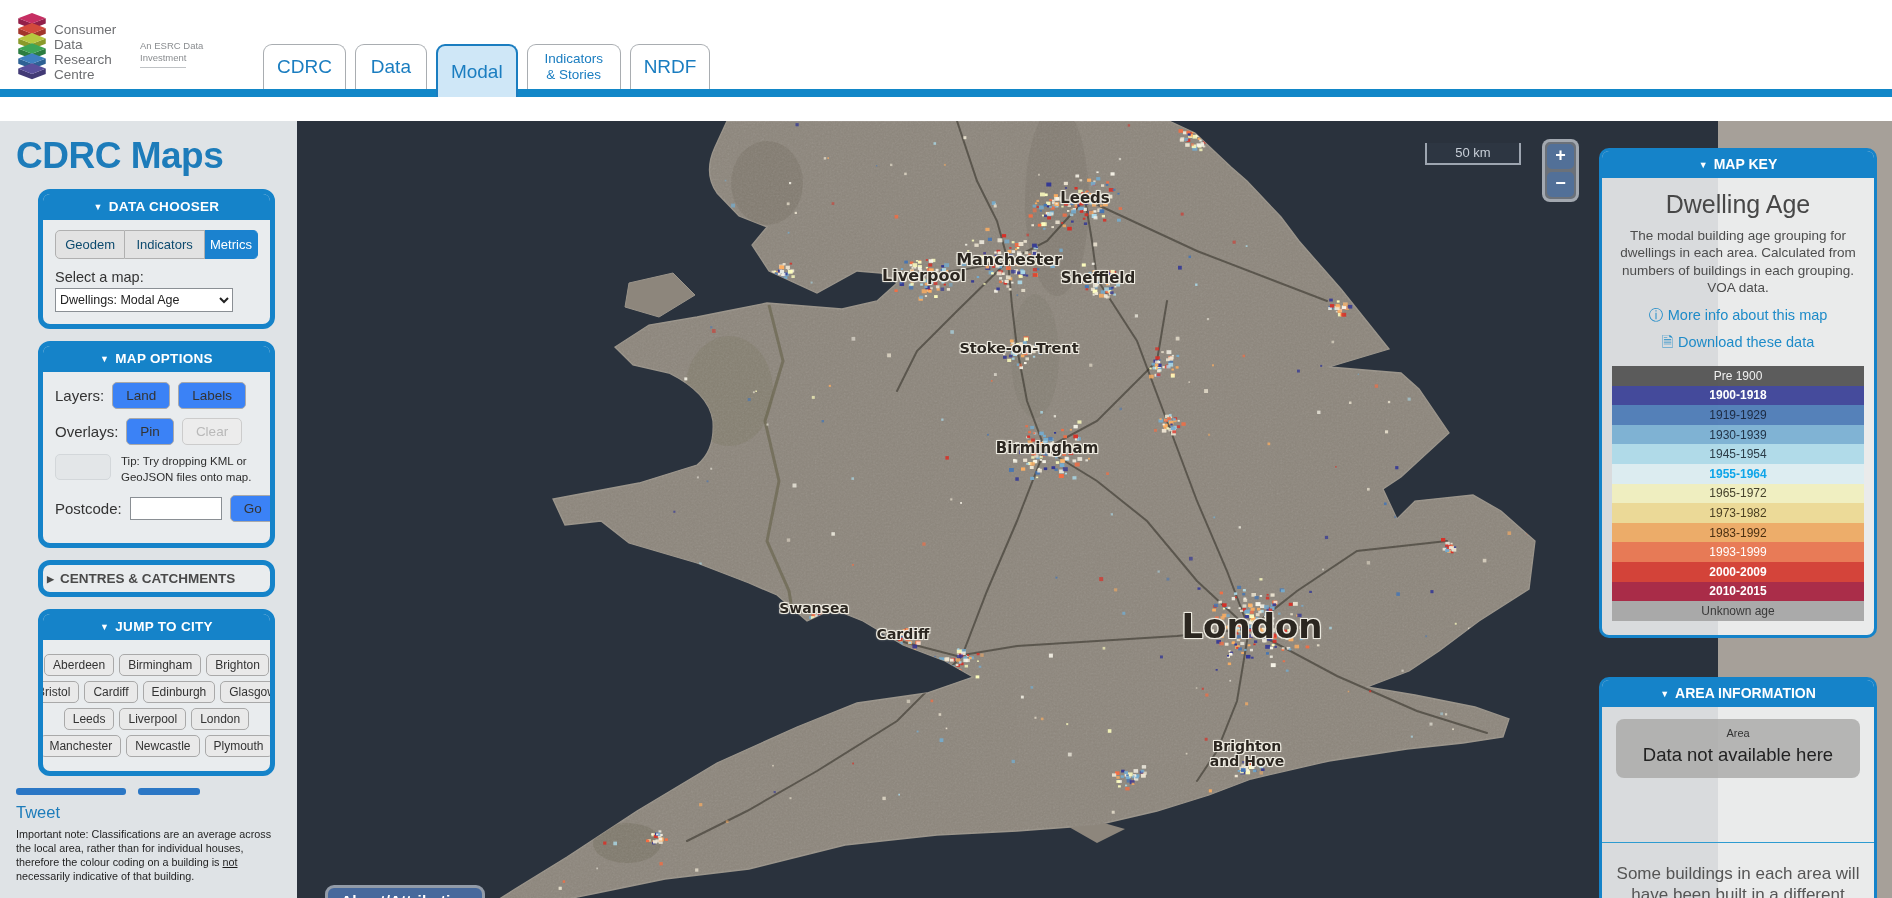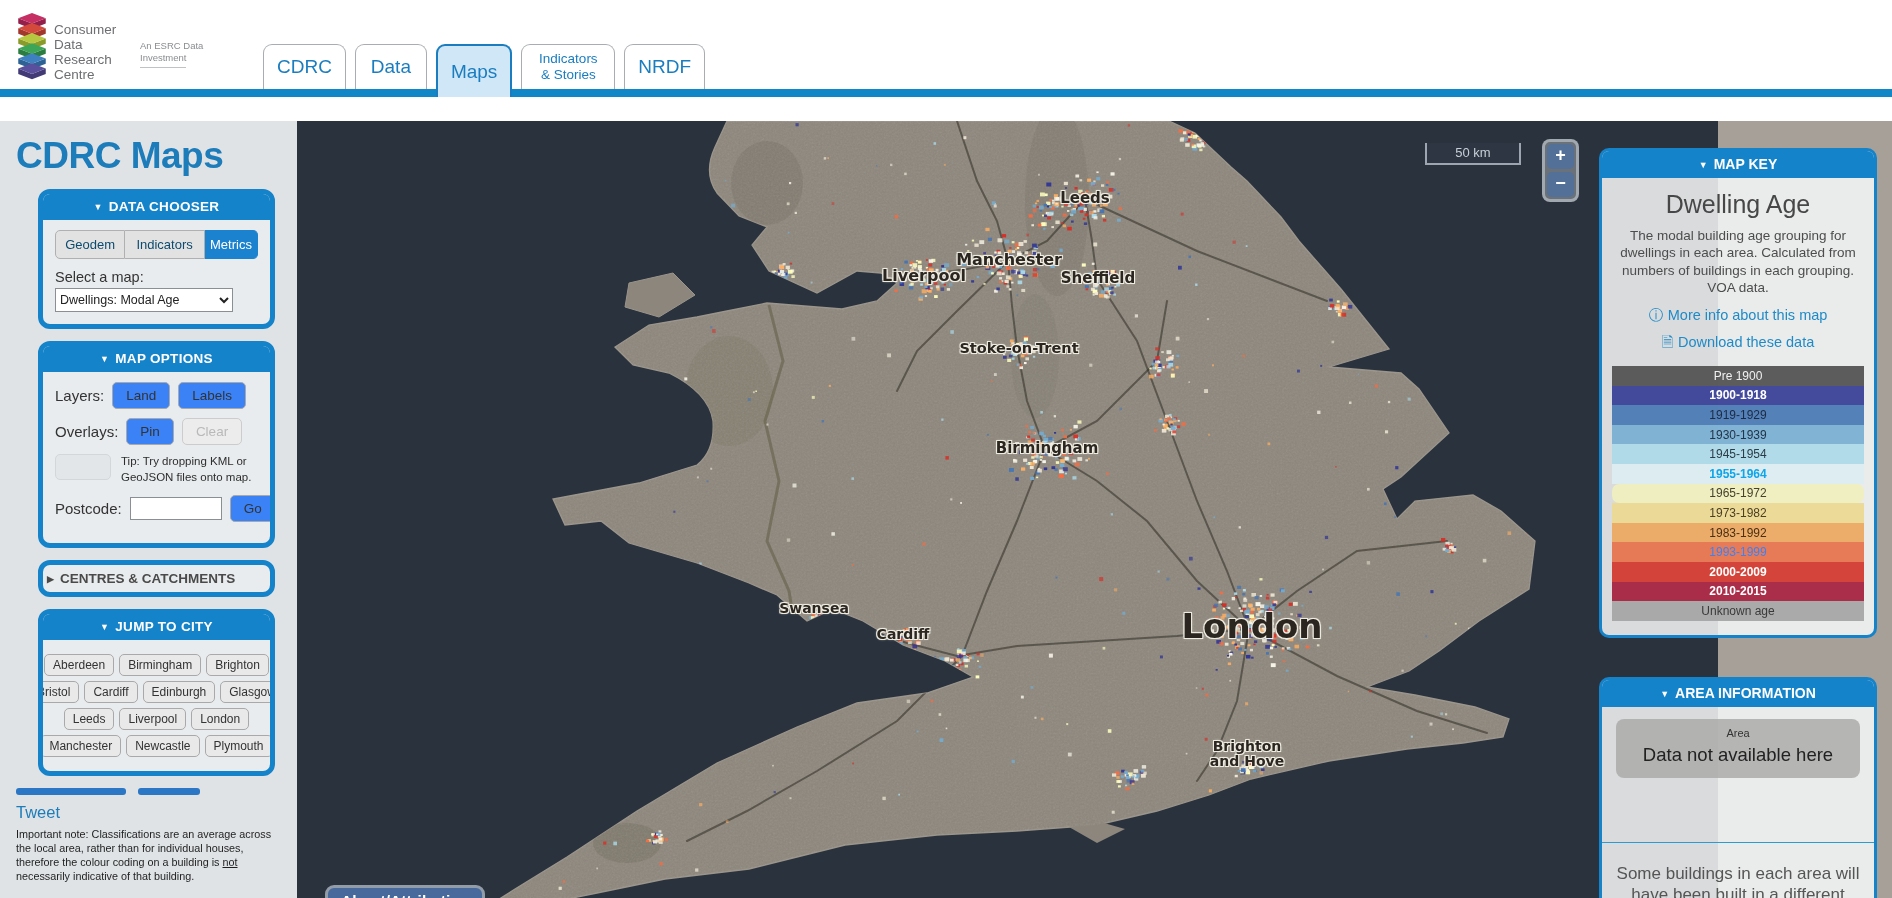--- a/index.html
+++ b/index.html
@@ -130,21 +130,21 @@
     </div>
   </div>
   <div class="esrc">
     <div>An ESRC Data</div>
     <div>Investment</div>
     <div class="esrc-line"></div>
   </div>
   <div class="tabs" id="nav-tabs">
       <div class="tab">CDRC</div>
       <div class="tab">Data</div>
-      <div class="tab active">Maps</div>
+      <div class="tab active">Modal</div>
       <div class="tab two-line">Indicators &amp; Stories</div>
       <div class="tab">NRDF</div>
     </div>
   <div class="header-bar"></div>
 </div>
 
 <div class="main">
 
   <div class="sidebar">
     <div class="side-title">CDRC Maps</div>
@@ -1758,24 +1758,24 @@
       <div class="mk-desc">The modal building age grouping for dwellings in each area. Calculated from numbers of buildings in each grouping. VOA data.</div>
       <a class="mk-link"><span style="font-family:'DejaVu Sans',sans-serif">ⓘ </span><span>More info about this map</span></a>
       <a class="mk-link"><span style="font-family:'DejaVu Sans',sans-serif">🗎 </span><span>Download these data</span></a>
       <div class="legend" id="legend">
           <div class="legend-row" style="background: rgba(77, 77, 77, 0.9); color: rgb(240, 240, 240); font-weight: 400;">Pre 1900</div>
           <div class="legend-row" style="background: rgba(51, 58, 147, 0.9); color: rgb(255, 255, 255); font-weight: 700;">1900-1918</div>
           <div class="legend-row" style="background: rgba(69, 117, 180, 0.9); color: rgb(28, 42, 66); font-weight: 400;">1919-1929</div>
           <div class="legend-row" style="background: rgba(116, 173, 209, 0.9); color: rgb(34, 52, 72); font-weight: 400;">1930-1939</div>
           <div class="legend-row" style="background: rgba(171, 217, 233, 0.9); color: rgb(43, 60, 71); font-weight: 400;">1945-1954</div>
           <div class="legend-row" style="background: rgba(220, 237, 242, 0.9); color: #0ea5e9; font-weight: 700;">1955-1964</div>
-          <div class="legend-row" style="background: rgba(241, 240, 189, 0.9); color: rgb(69, 66, 44); font-weight: 400; border-radius: 7px;">1965-1972</div>
+          <div class="legend-row" style="background: rgba(241, 240, 189, 0.9); color: rgb(69, 66, 44); font-weight: 400;">1965-1972</div>
           <div class="legend-row" style="background: rgba(236, 216, 143, 0.9); color: rgb(74, 63, 34); font-weight: 400;">1973-1982</div>
           <div class="legend-row" style="background: rgba(237, 166, 92, 0.9); color: rgb(74, 47, 18); font-weight: 400;">1983-1992</div>
-          <div class="legend-row" style="background: rgba(232, 111, 71, 0.9); color: #3b82f6; font-weight: 400;">1993-1999</div>
+          <div class="legend-row" style="background: rgba(232, 111, 71, 0.9); color: #ffffff; font-weight: 400;">1993-1999</div>
           <div class="legend-row" style="background: rgba(210, 50, 39, 0.9); color: rgb(255, 255, 255); font-weight: 700;">2000-2009</div>
           <div class="legend-row" style="background: rgba(163, 24, 55, 0.9); color: rgb(255, 255, 255); font-weight: 700;">2010-2015</div>
           <div class="legend-row" style="background: rgba(163, 163, 163, 0.9); color: rgb(58, 58, 58); font-weight: 400;">Unknown age</div>
         </div>
     </div>
 
     
     <div class="rpanel" style="top:556px; height:400px">
       <div class="rpanel-header"><span class="tri">▼</span><span>AREA INFORMATION</span></div>
       <div class="ai-box">

